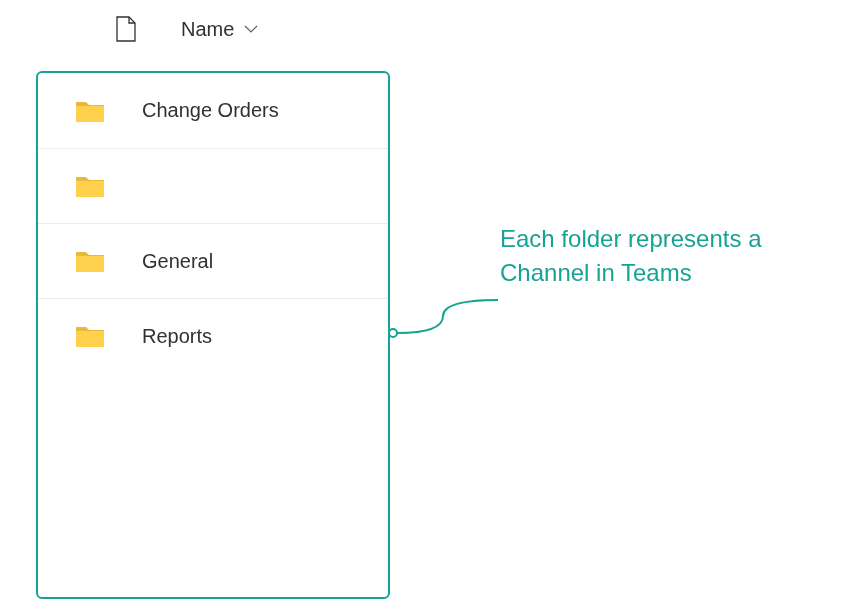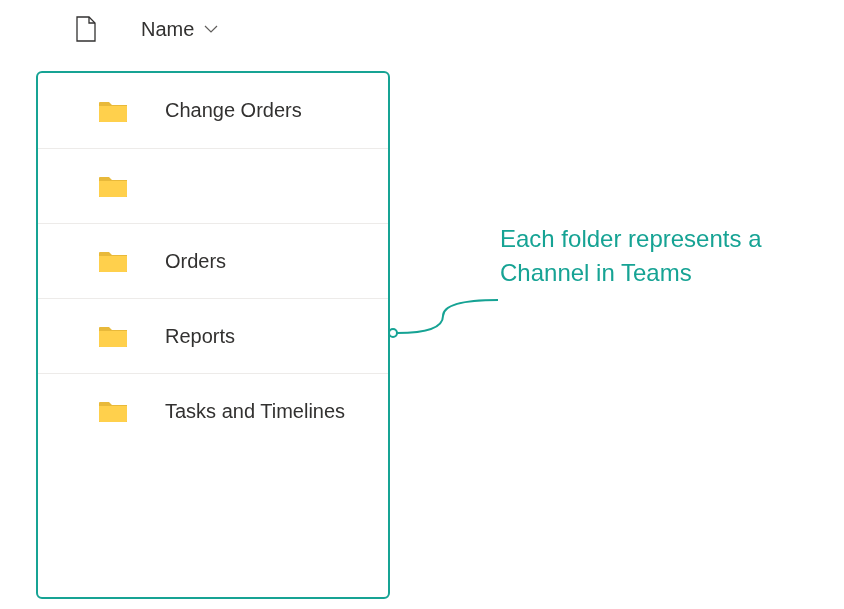--- a/index.html
+++ b/index.html
@@ -17,21 +17,21 @@
     }
     .container {
       position: relative;
       width: 100%;
       height: 100%;
     }
     .header-row {
       display: flex;
       align-items: center;
       height: 58px;
-      padding-left: 76px;
+      padding-left: 116px;
       gap: 45px;
     }
     .file-icon-header {
       width: 20px;
       height: 26px;
       display: flex;
       align-items: center;
       justify-content: center;
     }
     .file-icon-header svg {
@@ -73,21 +73,21 @@
     .folder-list {
       position: absolute;
       left: 36px;
       top: 73px;
       width: 354px;
     }
     .folder-row {
       display: flex;
       align-items: center;
       height: 75px;
-      padding-left: 63px;
+      padding-left: 40px;
       gap: 38px;
       border-top: 1px solid #edebe9;
       cursor: pointer;
     }
     .folder-row:first-child {
       border-top: none;
     }
     .folder-icon {
       width: 28px;
       height: 22px;
@@ -162,39 +162,30 @@
         </svg>
       </span>
     </div>
     <div class="folder-row">
       <span class="folder-icon">
         <svg viewBox="0 0 28 22">
           <path d="M0 3 L0 22 L28 22 L28 5 L13 5 L10 2 L1 2 Q0 2 0 3 Z" fill="#e8b93a"></path>
           <path d="M0 6 L28 6 L28 21 Q28 22 27 22 L1 22 Q0 22 0 21 Z" fill="#ffd04c"></path>
         </svg>
       </span>
-      <span class="folder-name">Orders</span>
+      <span class="folder-name">General</span>
     </div>
     <div class="folder-row">
       <span class="folder-icon">
         <svg viewBox="0 0 28 22">
           <path d="M0 3 L0 22 L28 22 L28 5 L13 5 L10 2 L1 2 Q0 2 0 3 Z" fill="#e8b93a"></path>
           <path d="M0 6 L28 6 L28 21 Q28 22 27 22 L1 22 Q0 22 0 21 Z" fill="#ffd04c"></path>
         </svg>
       </span>
       <span class="folder-name">Reports</span>
-    </div>
-    <div class="folder-row">
-      <span class="folder-icon">
-        <svg viewBox="0 0 28 22">
-          <path d="M0 3 L0 22 L28 22 L28 5 L13 5 L10 2 L1 2 Q0 2 0 3 Z" fill="#e8b93a"></path>
-          <path d="M0 6 L28 6 L28 21 Q28 22 27 22 L1 22 Q0 22 0 21 Z" fill="#ffd04c"></path>
-        </svg>
-      </span>
-      <span class="folder-name">Tasks and Timelines</span>
     </div>
   </div>
 
   <div class="highlight-box"></div>
 
   <svg class="connector" viewBox="0 0 112 40">
     <circle cx="5" cy="35" r="4" fill="#ffffff" stroke="#16a394" stroke-width="2"></circle>
     <path d="M9 35 Q55 35 55 18 Q55 2 110 2" stroke="#16a394" stroke-width="2" fill="none"></path>
   </svg>
 

